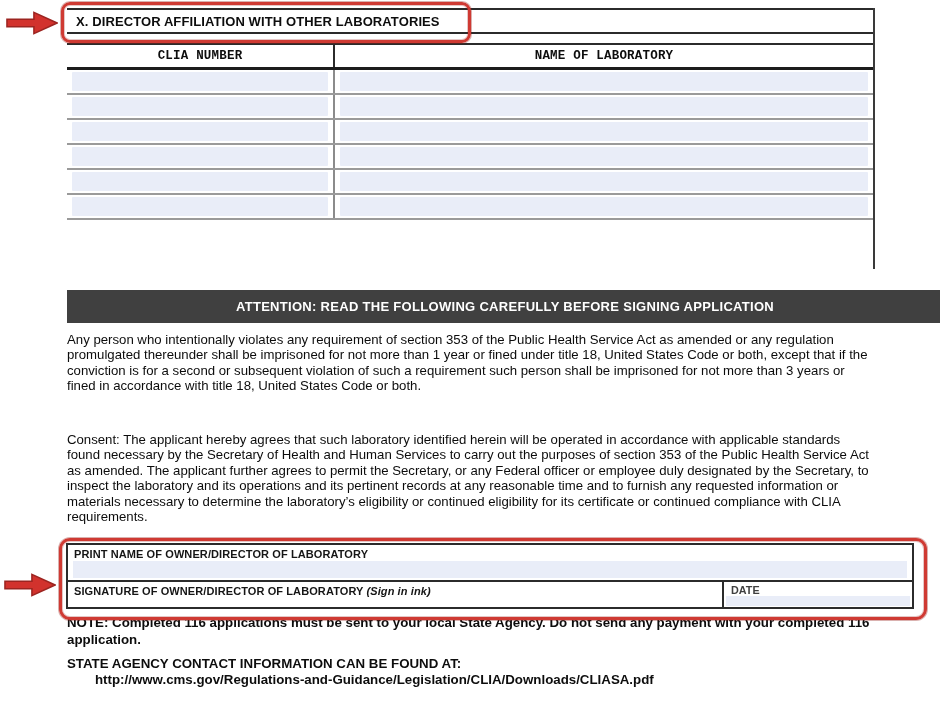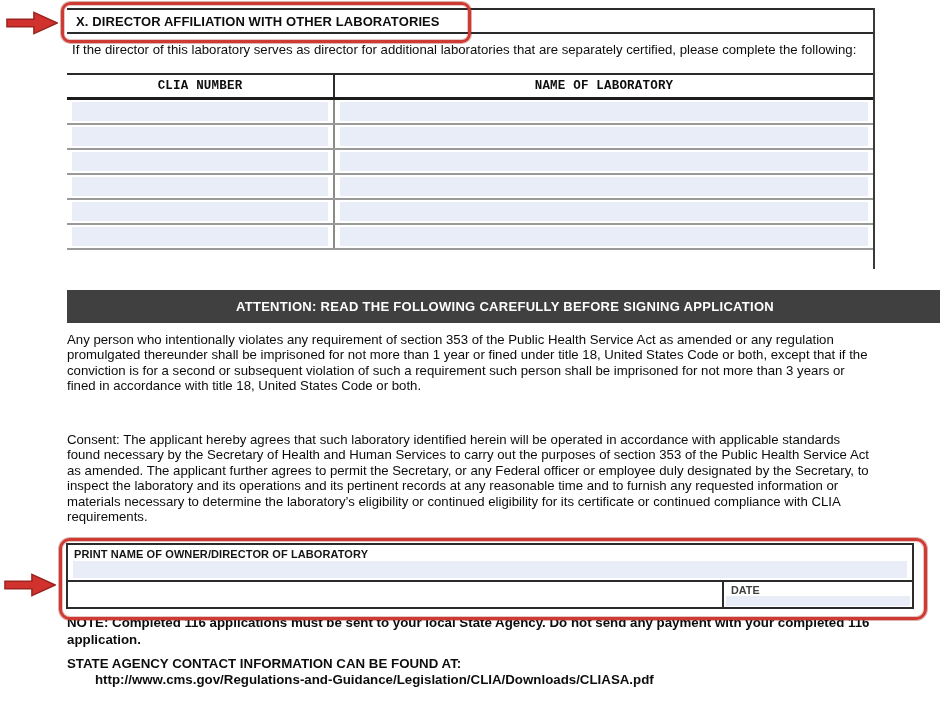--- a/index.html
+++ b/index.html
@@ -91,21 +91,20 @@
 <div class="abs" style="left:6px;top:10px;z-index:6;">
   <svg class="red-arrow" viewBox="0 0 54 26">
     <path d="M1 9 H29 V2 L53 13 L29 24 V17 H1 Z" fill="#d2322d" stroke="#9c2420" stroke-width="1.6"></path>
   </svg>
 </div>
 
 <div class="abs red-box" style="left:61px;top:2px;width:404px;height:35px;"></div>
 
 <div class="abs sectionx">
   <div class="sectionx-header">X. DIRECTOR AFFILIATION WITH OTHER LABORATORIES</div>
-  <div class="sectionx-intro">If the director of this laboratory serves as director for additional laboratories that are separately certified, please complete the following:</div>
 
   <div class="aff-table">
     <div class="t-hrow">
       <div class="t-hcell c1">CLIA NUMBER</div>
       <div class="t-hcell c2">NAME OF LABORATORY</div>
     </div>
     <div class="t-row">
       <div class="t-cell c1">
           <div class="field"></div>
         </div>
@@ -169,20 +168,21 @@
 
 <div class="abs red-box" style="left:59px;top:538px;width:862px;height:76px;border-radius:11px;"></div>
 
 <div class="abs sig-table">
   <div class="sig-row-print">
     <div class="sig-label">PRINT NAME OF OWNER/DIRECTOR OF LABORATORY</div>
     <div class="print-field"></div>
   </div>
   <div class="sig-row-sign">
     <div class="sig-cell-left">
+      <div class="sig-label"><span>SIGNATURE OF OWNER/DIRECTOR OF LABORATORY </span><span class="ital">(Sign in ink)</span></div>
       <div class="sig-write-area"></div>
     </div>
     <div class="sig-cell-date">
       <div class="date-label">DATE</div>
       <div class="date-field"></div>
     </div>
   </div>
 </div>
 
 <div class="abs footer-note">NOTE: Completed 116 applications must be sent to your local State Agency. Do not send any payment with your completed 116 application.</div>

